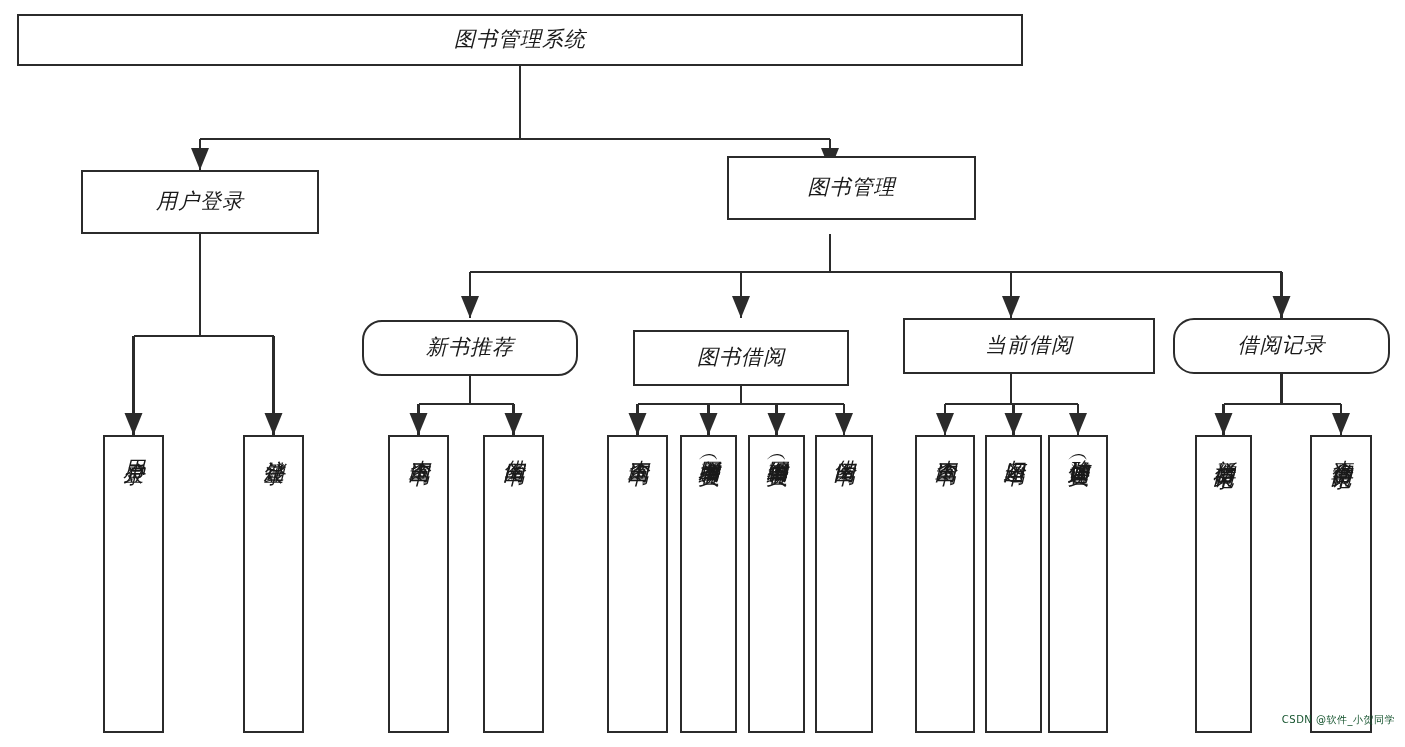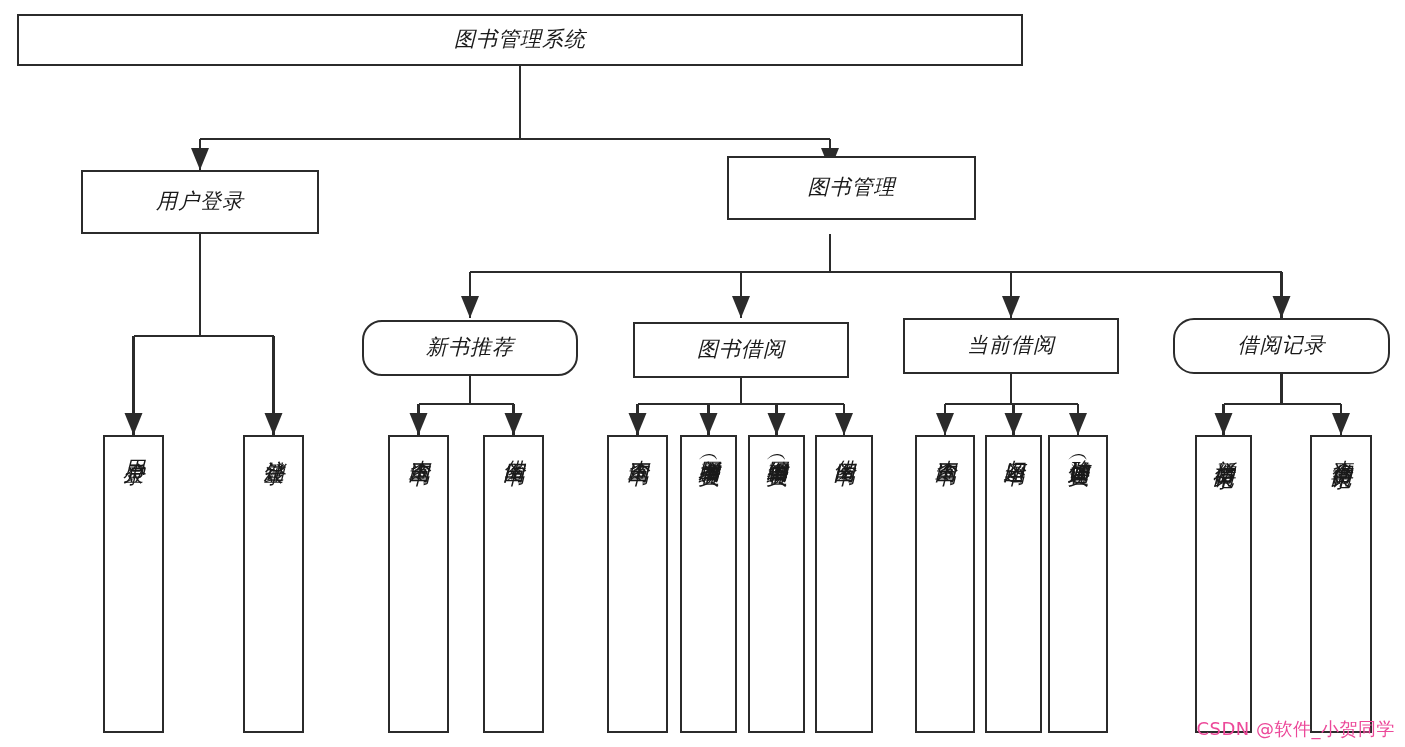--- a/index.html
+++ b/index.html
@@ -51,23 +51,23 @@
     line-height: 1.35;
     letter-spacing: 2px;
     white-space: nowrap;
   }
   .node.vert.tall .label {
     letter-spacing: 1px;
   }
   #watermark {
     position: absolute;
     right: 10px;
-    bottom: 6px;
-    font-size: 18px;
-    color: #ec4899;
+    bottom: 20px;
+    font-size: 10px;
+    color: #14532d;
     white-space: nowrap;
     letter-spacing: 0.5px;
   }
 </style>
 </head>
 <body>
 
 <div id="canvas">
   <svg id="edges" viewBox="0 0 1405 747">
       <line x1="520" y1="66" x2="520" y2="139" stroke="#2b2b2b" stroke-width="2.5" shape-rendering="crispEdges"></line>
@@ -129,24 +129,24 @@
       </div>
       <div class="node horiz" style="left: 81px; top: 170px; width: 238px; height: 64px;">
         <span class="label">用户登录</span>
       </div>
       <div class="node horiz" style="left: 712px; top: 156px; width: 249px; height: 64px; margin-left: 15px;">
         <span class="label">图书管理</span>
       </div>
       <div class="node horiz" style="left: 362px; top: 320px; width: 216px; height: 56px; border-radius: 20px;">
         <span class="label">新书推荐</span>
       </div>
-      <div class="node horiz" style="left: 633px; top: 322px; width: 216px; height: 56px;">
+      <div class="node horiz" style="left: 633px; top: 330px; width: 216px; height: 56px;">
         <span class="label">图书借阅</span>
       </div>
-      <div class="node horiz" style="left: 903px; top: 318px; width: 216px; height: 56px;">
+      <div class="node horiz" style="left: 903px; top: 318px; width: 252px; height: 56px;">
         <span class="label">当前借阅</span>
       </div>
       <div class="node horiz" style="left: 1173px; top: 318px; width: 217px; height: 56px; border-radius: 21px;">
         <span class="label">借阅记录</span>
       </div>
       <div class="node vert" style="left: 103px; top: 435px; width: 61px; height: 298px;">
         <span class="label">用户登录</span>
       </div>
       <div class="node vert" style="left: 243px; top: 435px; width: 61px; height: 298px;">
         <span class="label">注销登录</span>

